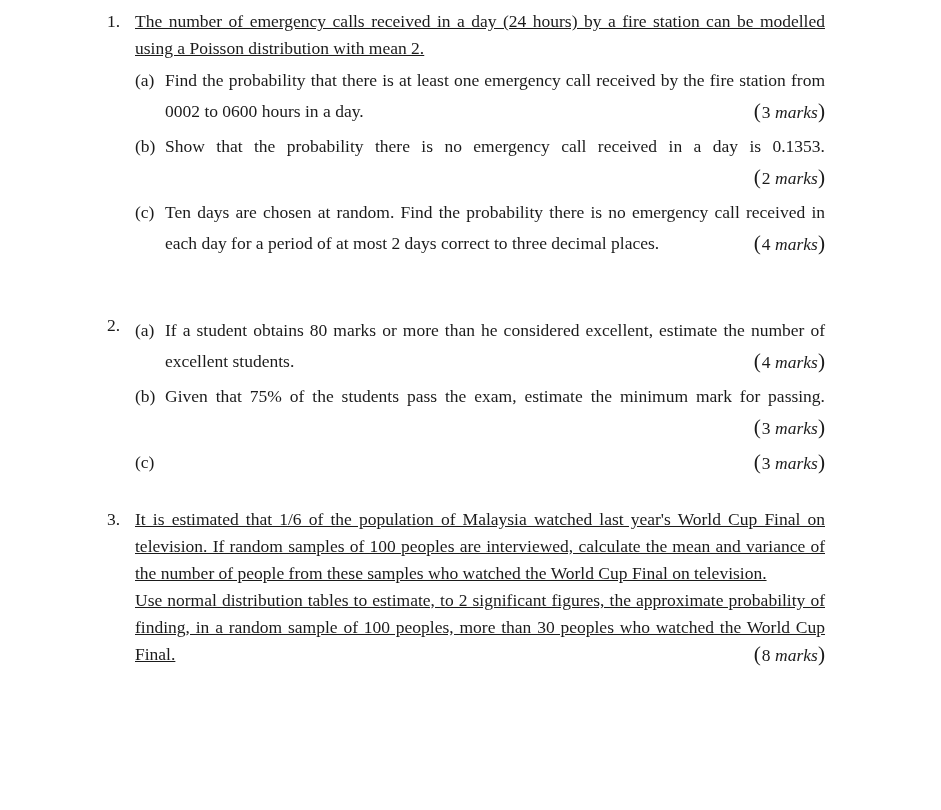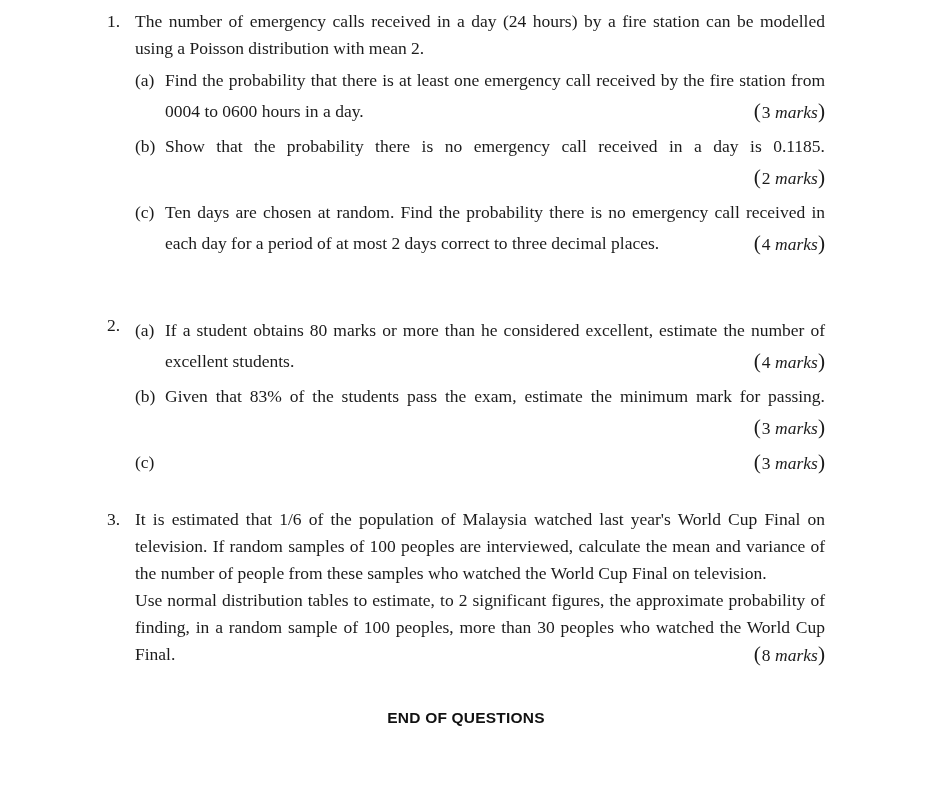--- a/index.html
+++ b/index.html
@@ -29,20 +29,21 @@
   }
   .qbody {
     flex: 1;
     min-width: 0;
   }
   .qtext {
     margin: 0;
     line-height: 27px;
     text-align: justify;
     display: flow-root;
+    text-decoration: underline;
   }
   .subitem {
     display: flex;
     margin-top: 3px;
   }
   .slabel {
     flex: 0 0 30px;
     line-height: 31px;
   }
   .stext {
@@ -96,59 +97,58 @@
 
 <div class="page">
 
   <section class="question q1">
     <div class="qnum">1.</div>
     <div class="qbody">
       <p class="qtext">The number of emergency calls received in a day (24 hours) by a fire station can be modelled using a Poisson distribution with mean 2.</p>
 
       <div class="subitem">
         <div class="slabel">(a)</div>
-        <p class="stext"><span>Find the probability that there is at least one emergency call received by the fire station from 0004 to 0600 hours in a day.</span><span class="marks"><span class="paren">(</span><span class="mnum">3</span><span class="mword">marks</span><span class="paren">)</span></span></p>
+        <p class="stext"><span>Find the probability that there is at least one emergency call received by the fire station from 0002 to 0600 hours in a day.</span><span class="marks"><span class="paren">(</span><span class="mnum">3</span><span class="mword">marks</span><span class="paren">)</span></span></p>
       </div>
 
       <div class="subitem own-line">
         <div class="slabel">(b)</div>
-        <p class="stext"><span>Show that the probability there is no emergency call received in a day is 0.1185.</span><span class="marks"><span class="paren">(</span><span class="mnum">2</span><span class="mword">marks</span><span class="paren">)</span></span></p>
+        <p class="stext"><span>Show that the probability there is no emergency call received in a day is 0.1353.</span><span class="marks"><span class="paren">(</span><span class="mnum">2</span><span class="mword">marks</span><span class="paren">)</span></span></p>
       </div>
 
       <div class="subitem">
         <div class="slabel">(c)</div>
         <p class="stext"><span>Ten days are chosen at random. Find the probability there is no emergency call received in each day for a period of at most 2 days correct to three decimal places.</span><span class="marks"><span class="paren">(</span><span class="mnum">4</span><span class="mword">marks</span><span class="paren">)</span></span></p>
       </div>
     </div>
   </section>
 
   <section class="question q2">
     <div class="qnum">2.</div>
     <div class="qbody">
 
       <div class="subitem">
         <div class="slabel">(a)</div>
         <p class="stext"><span>If a student obtains 80 marks or more than he considered excellent, estimate the number of excellent students.</span><span class="marks"><span class="paren">(</span><span class="mnum">4</span><span class="mword">marks</span><span class="paren">)</span></span></p>
       </div>
 
       <div class="subitem own-line">
         <div class="slabel">(b)</div>
-        <p class="stext"><span>Given that 83% of the students pass the exam, estimate the minimum mark for passing.</span><span class="marks"><span class="paren">(</span><span class="mnum">3</span><span class="mword">marks</span><span class="paren">)</span></span></p>
+        <p class="stext"><span>Given that 75% of the students pass the exam, estimate the minimum mark for passing.</span><span class="marks"><span class="paren">(</span><span class="mnum">3</span><span class="mword">marks</span><span class="paren">)</span></span></p>
       </div>
 
       <div class="subitem">
         <div class="slabel">(c)</div>
         <p class="stext"><span class="marks"><span class="paren">(</span><span class="mnum">3</span><span class="mword">marks</span><span class="paren">)</span></span></p>
       </div>
     </div>
   </section>
 
   <section class="question q3">
     <div class="qnum">3.</div>
     <div class="qbody">
       <p class="qtext">It is estimated that 1/6 of the population of Malaysia watched last year's World Cup Final on television.  If random samples of 100 peoples are interviewed, calculate the mean and variance of the number of people from these samples who watched the World Cup Final on television.</p>
       <p class="qtext"><span>Use normal distribution tables to estimate, to 2 significant figures, the approximate probability of finding, in a random sample of 100 peoples, more than 30 peoples who watched the World Cup Final.</span><span class="marks"><span class="paren">(</span><span class="mnum">8</span><span class="mword">marks</span><span class="paren">)</span></span></p>
     </div>
   </section>
 
-  <div class="end-line">END OF QUESTIONS</div>
 
 </div>
 
 </body></html>

